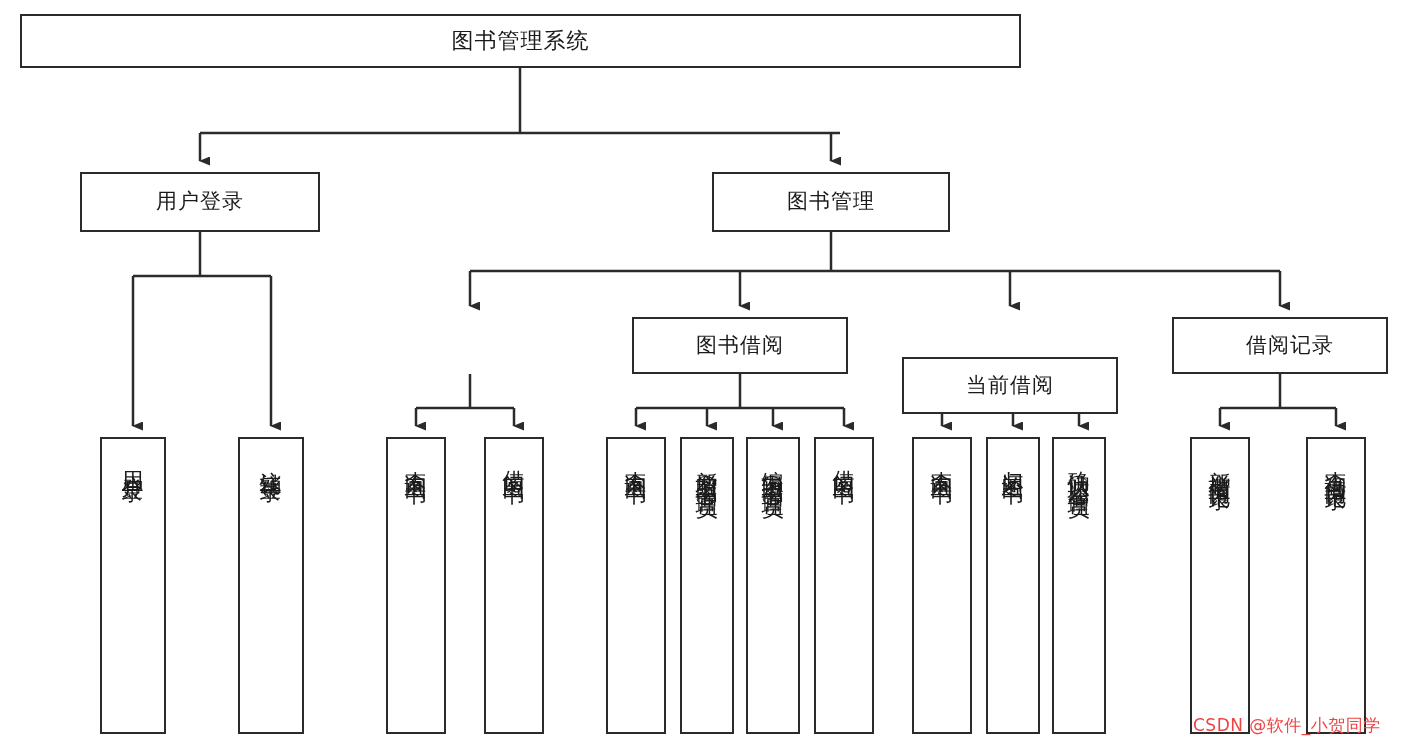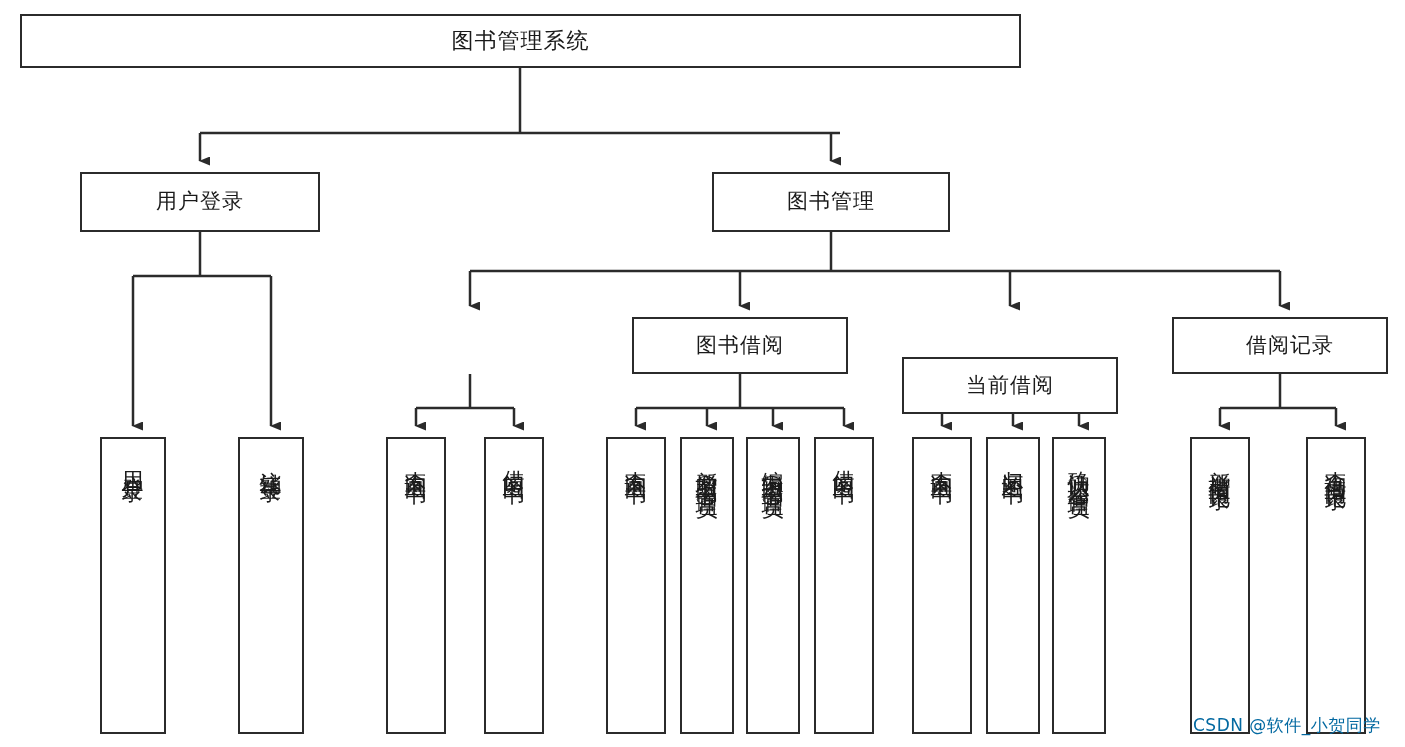--- a/index.html
+++ b/index.html
@@ -53,21 +53,21 @@
     text-orientation: upright;
     font-size: 22px;
     letter-spacing: 4px;
     line-height: 1.05;
     text-align: left;
     white-space: nowrap;
   }
   .watermark {
     position: absolute;
     font-size: 17px;
-    color: #0369a1;
+    color: #ef4444;
     letter-spacing: 0.5px;
     white-space: nowrap;
     user-select: none;
   }
 </style>
 </head>
 <body>
 
 <div id="stage">
 

